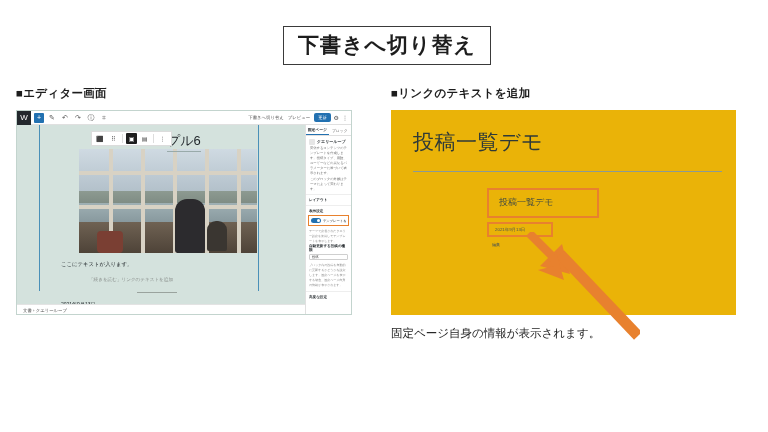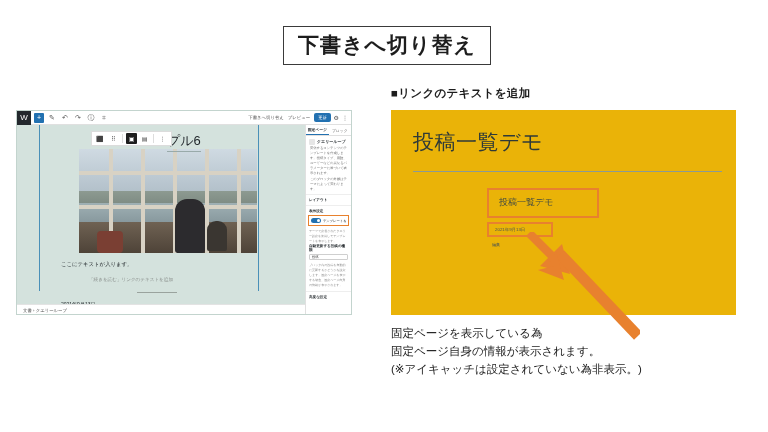--- a/index.html
+++ b/index.html
@@ -194,20 +194,21 @@
     white-space: nowrap;
   }
 </style>
 </head>
 <body>
 
 <div class="page">
 
   <div class="title-box">下書きへ切り替え</div>
 
+  <div class="caption caption-left">■エディター画面</div>
   <div class="caption caption-right">■リンクのテキストを追加</div>
 
   <div class="editor">
 
     <div class="ed-topbar">
       <div class="wp-logo">W</div>
       <div class="tb-btn primary">+</div>
       <div class="tb-btn">✎</div>
       <div class="tb-btn">↶</div>
       <div class="tb-btn">↷</div>
@@ -309,18 +310,16 @@
     <div class="pv-edit">編集</div>
   </div>
 
   <svg class="arrow" viewBox="0 0 120 110">
     <path d="M 8 6 L 30 28 L 22 36 L 52 44 L 44 14 L 36 22 L 14 0 Z" fill="#e8812e" transform="translate(-2,-2)"></path>
     <path d="M 40 22 L 118 104" stroke="#e8812e" stroke-width="11" stroke-linecap="butt"></path>
     <path d="M 2 2 L 34 34 L 18 38 L 44 48 L 36 20 L 30 30 Z" fill="#e8812e"></path>
   </svg>
 
   <div class="note">
-    <div>固定ページを表示している為</div>
     <div>固定ページ自身の情報が表示されます。</div>
-    <div>(※アイキャッチは設定されていない為非表示。)</div>
   </div>
 
 </div>
 
 </body></html>

